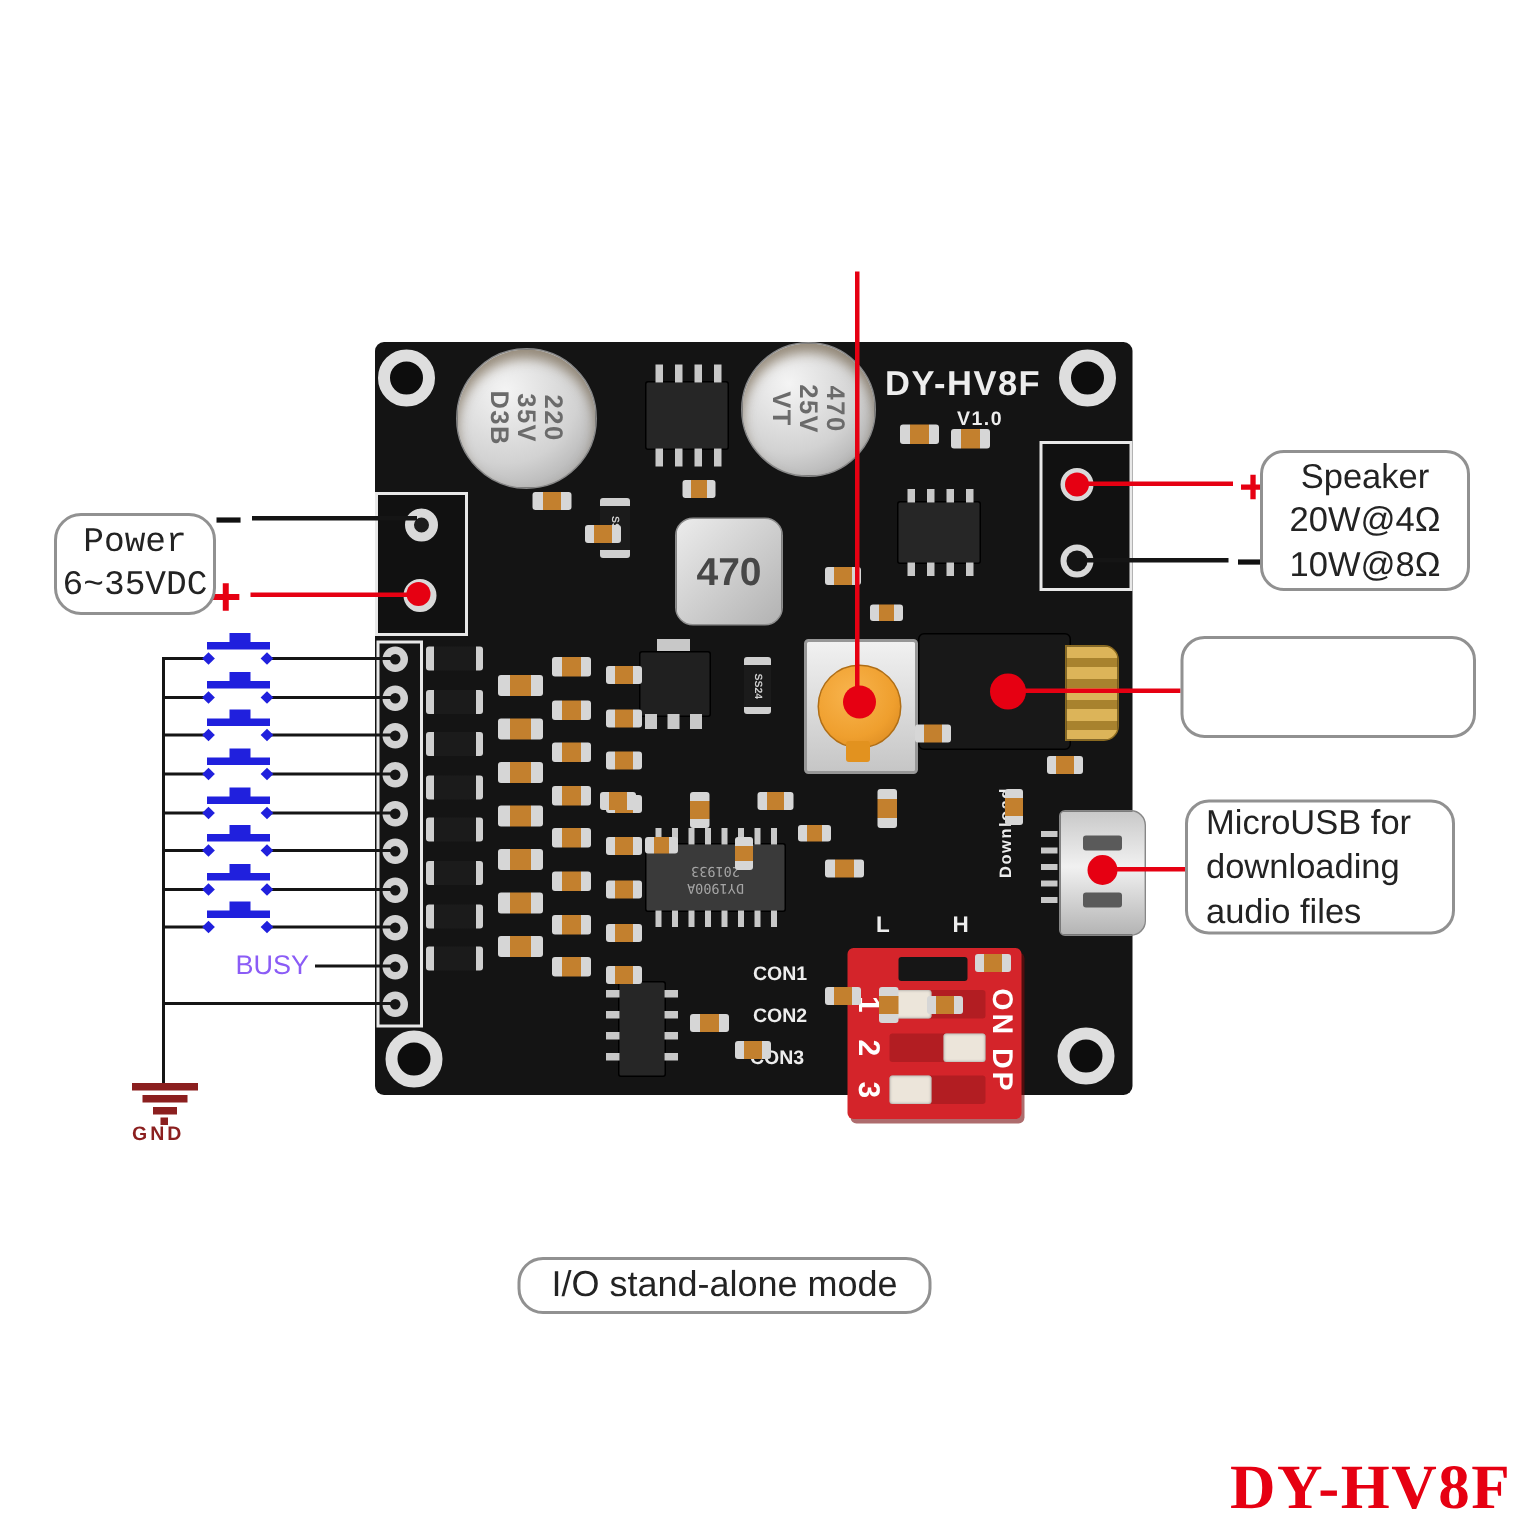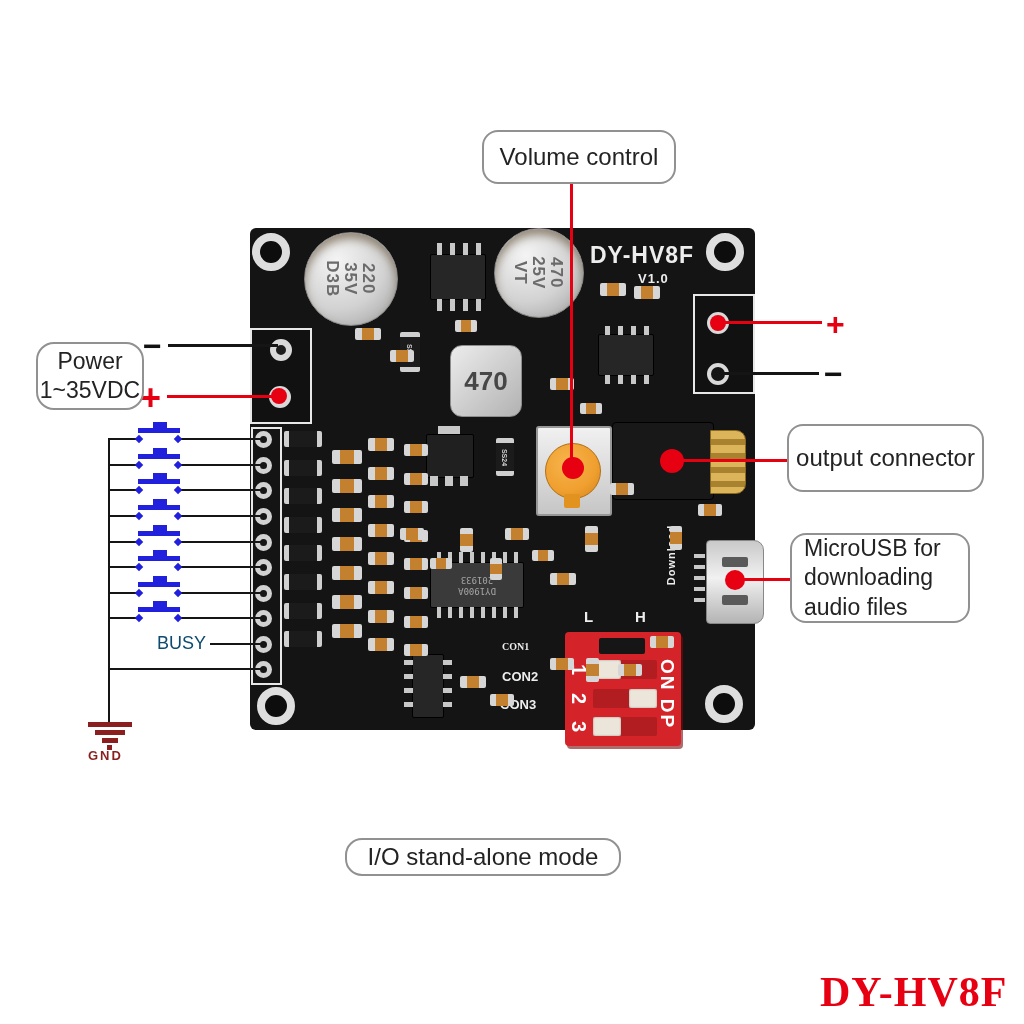--- a/index.html
+++ b/index.html
@@ -71,21 +71,21 @@
   .dip .topslot{position:absolute;left:34px;top:6px;width:46px;height:16px;background:#161616;border-radius:2px;}
   .dip .row{position:absolute;left:28px;width:64px;height:19px;background:#b21d22;border-radius:2px;
        display:flex;align-items:center;}
   .dip .slider{width:28px;height:19px;background:#ece5da;border-radius:2px;box-shadow:inset 0 0 2px #8a8a8a;}
   .dip .num{position:absolute;left:2px;width:22px;height:19px;display:flex;align-items:center;justify-content:center;
        transform:rotate(90deg);color:#fff;font-weight:bold;font-size:20px;}
   .dip .onlbl{position:absolute;left:56px;top:51px;width:92px;height:22px;transform:rotate(90deg);
        color:#fff;font-weight:bold;font-size:19px;letter-spacing:2px;text-align:center;}
   .ic-label{position:absolute;inset:0;display:flex;flex-direction:column;align-items:center;justify-content:center;
        transform:rotate(180deg);color:#a5a5a5;font-family:"DejaVu Sans Mono",monospace;font-size:9px;line-height:1.2;}
-  .busy{position:absolute;left:148px;top:633px;width:58px;font-size:18px;color:#0c4a6e;text-align:right;}
+  .busy{position:absolute;left:148px;top:633px;width:58px;font-size:18px;color:#8b5cf6;text-align:right;}
   .gndbar{position:absolute;background:var(--gndred);height:5px;}
   .gndtxt{position:absolute;left:88px;top:748px;font-size:13px;font-weight:bold;color:var(--gndred);letter-spacing:2px;}
   .bbar{position:absolute;background:var(--blue);}
   .bdia{position:absolute;width:6px;height:6px;background:var(--blue);transform:rotate(45deg);}
   .mode-box{left:345px;top:838px;width:272px;height:34px;border-radius:17px;}
 </style>
 </head>
 <body>
 
 <div class="page">
@@ -210,21 +210,21 @@
     </div>
     <div id="usbPins">
         <div class="pin" style="left: 444px; top: 326px; width: 11px; height: 4px;"></div>
         <div class="pin" style="left: 444px; top: 337px; width: 11px; height: 4px;"></div>
         <div class="pin" style="left: 444px; top: 348px; width: 11px; height: 4px;"></div>
         <div class="pin" style="left: 444px; top: 359px; width: 11px; height: 4px;"></div>
         <div class="pin" style="left: 444px; top: 370px; width: 11px; height: 4px;"></div>
       </div>
     <div class="silk" style="left:378px;top:319px;width:90px;height:16px;transform:rotate(-90deg);font-size:11px;letter-spacing:1px;text-align:center;">Download</div>
 
-    <div class="silk" style="left:252px;top:413px;font-size:10px;font-family:Liberation Serif, serif;">CON1</div>
+    <div class="silk" style="left:252px;top:413px;font-size:13px;">CON1</div>
     <div class="silk" style="left:252px;top:441px;font-size:13px;">CON2</div>
     <div class="silk" style="left:250px;top:469px;font-size:13px;">CON3</div>
     <div class="silk" style="left:334px;top:380px;font-size:15px;">L</div>
     <div class="silk" style="left:385px;top:380px;font-size:15px;">H</div>
 
     <div class="dip">
       <div class="topslot"></div>
       <div id="dipRows">
           <div class="row" style="top: 28px; justify-content: flex-start;">
             <div class="slider" style=""></div>
@@ -390,32 +390,33 @@
   <div class="bdot" style="left:711px;top:367px;width:14px;height:14px;"></div>
   <div class="line" style="left:724px;top:372px;width:95px;height:3px;"></div>
   <div class="sign" style="left:824px;top:358px;font-size:32px;color:#111;">−</div>
 
   <div class="dot" style="left:660px;top:449px;width:24px;height:24px;"></div>
   <div class="rline" style="left:682px;top:459px;width:105px;height:3px;"></div>
 
   <div class="dot" style="left:725px;top:570px;width:20px;height:20px;"></div>
   <div class="rline" style="left:743px;top:578px;width:47px;height:3px;"></div>
 
-  <div class="callout" style="left:482px;top:130px;width:190px;height:50px;">
-    <div>Volume control</div>
-  </div>
-
-  <div class="callout" style="left:36px;top:342px;width:104px;height:64px;font-size:23px;border-radius:18px;">
+
+  <div class="callout" style="left:36px;top:342px;width:104px;height:64px;font-size:23px;border-radius:18px;font-family:Liberation Mono, monospace;">
     <div>Power</div>
-    <div>1~35VDC</div>
-  </div>
-
+    <div>6~35VDC</div>
+  </div>
+
+  <div class="callout" style="left:840px;top:300px;width:136px;height:90px;font-size:23px;">
+    <div>Speaker</div>
+    <div>20W@4Ω</div>
+    <div>10W@8Ω</div>
+  </div>
 
   <div class="callout" style="left:787px;top:424px;width:193px;height:64px;">
-    <div>output connector</div>
   </div>
 
   <div class="callout mode-box">
     <div>I/O stand-alone mode</div>
   </div>
 
   <div class="callout" style="left:790px;top:533px;width:180px;height:90px;font-size:23px;align-items:flex-start;padding-left:12px;box-sizing:border-box;text-align:left;">
     <div>MicroUSB for</div>
     <div>downloading</div>
     <div>audio files</div>

